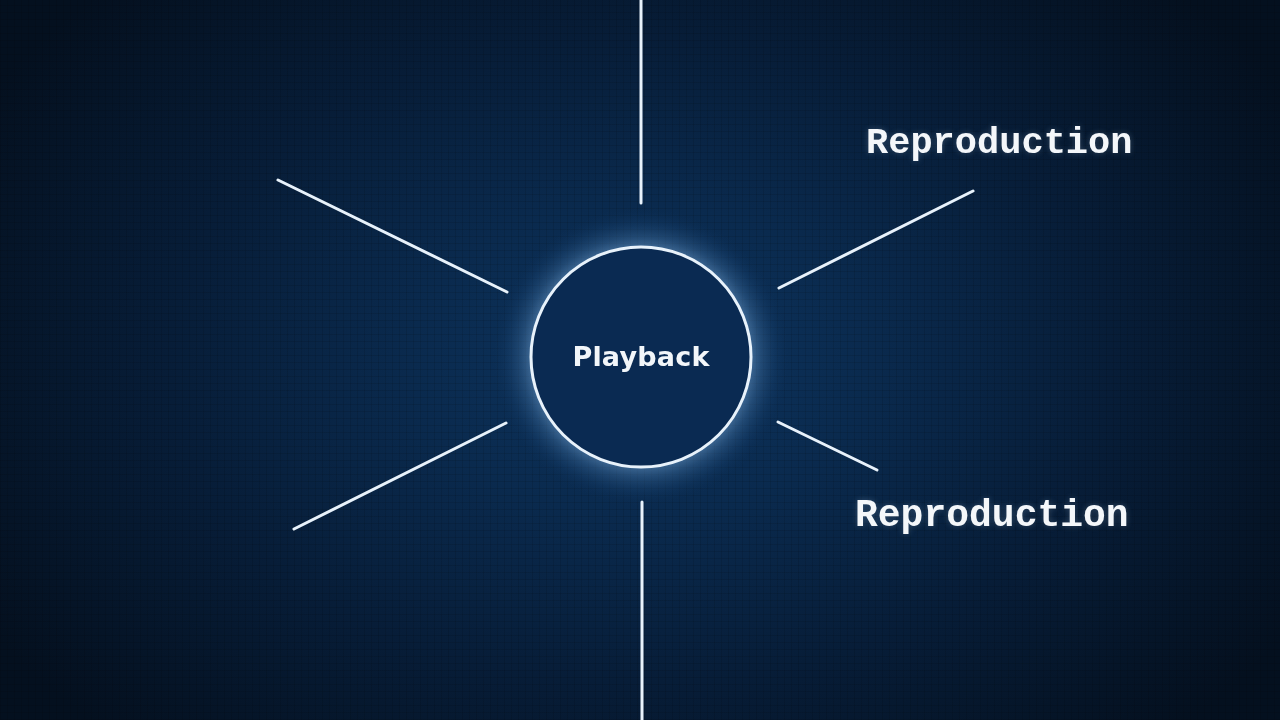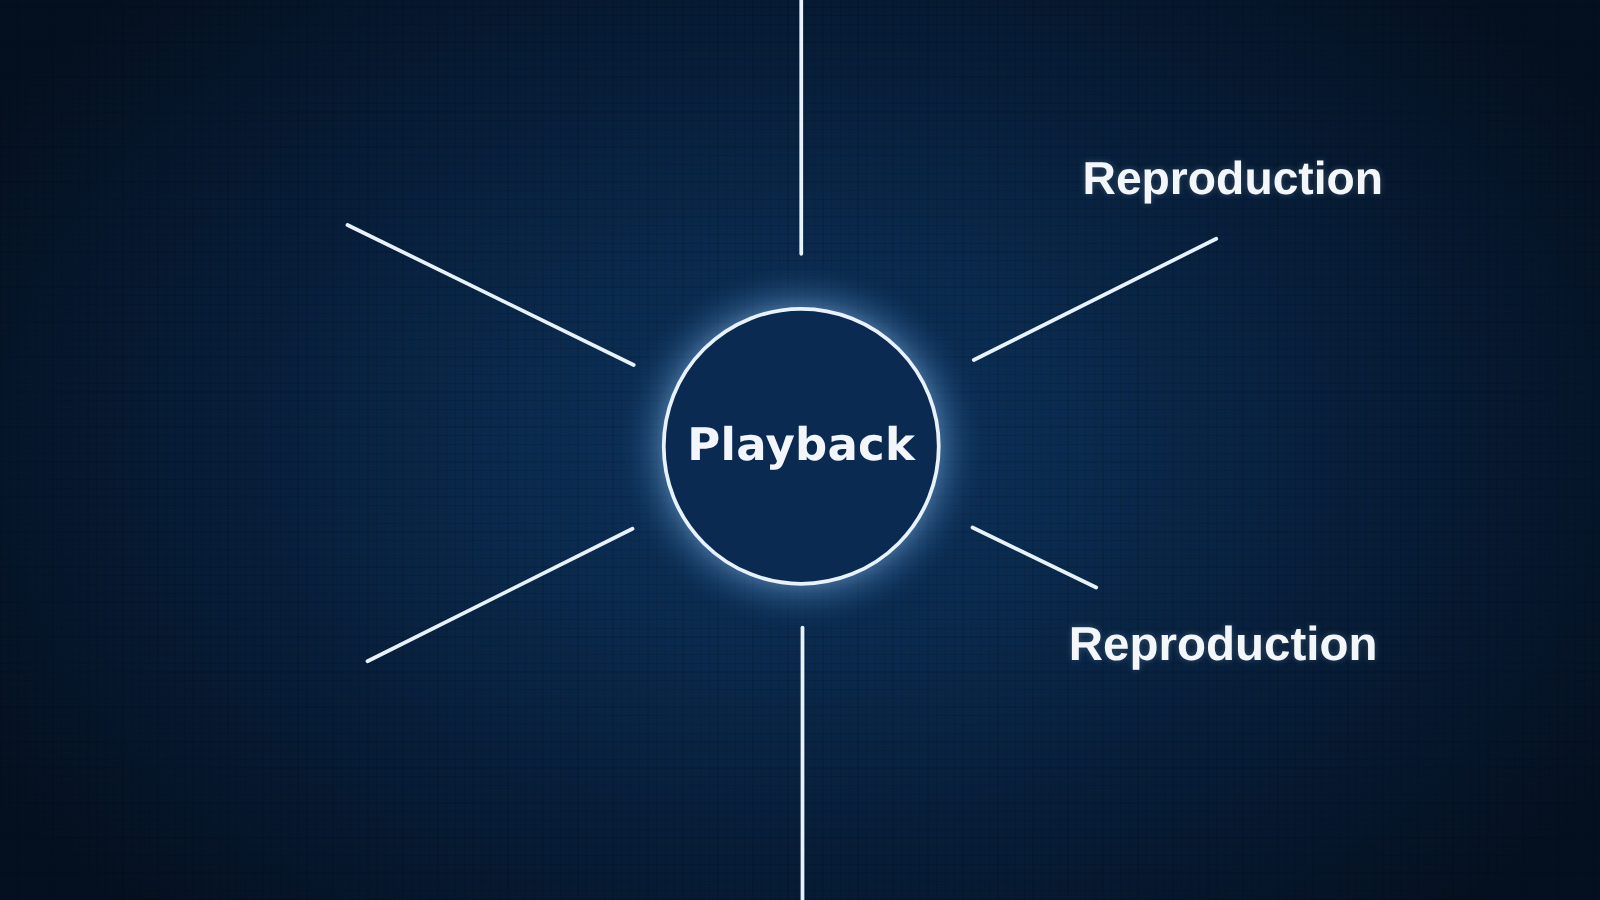--- a/index.html
+++ b/index.html
@@ -38,29 +38,29 @@
       stroke-width: 3;
       stroke-linecap: round;
     }
     .center-label {
       position: absolute;
       left: 541px;
       top: 337px;
       width: 200px;
       text-align: center;
       font-family: "DejaVu Sans", sans-serif;
-      font-size: 36px;
+      font-size: 27px;
       font-weight: bold;
       color: #f2f6fa;
       letter-spacing: 0.2px;
       line-height: 40px;
     }
     .label {
       position: absolute;
-      font-family: Liberation Sans, sans-serif;
+      font-family: Liberation Mono, monospace;
       font-weight: bold;
       color: #f4f7fa;
       white-space: nowrap;
       text-shadow: 0 0 6px rgba(180, 210, 240, 0.25);
     }
     .label-top {
       left: 866px;
       top: 117px;
       font-size: 37px;
       line-height: 52px;

